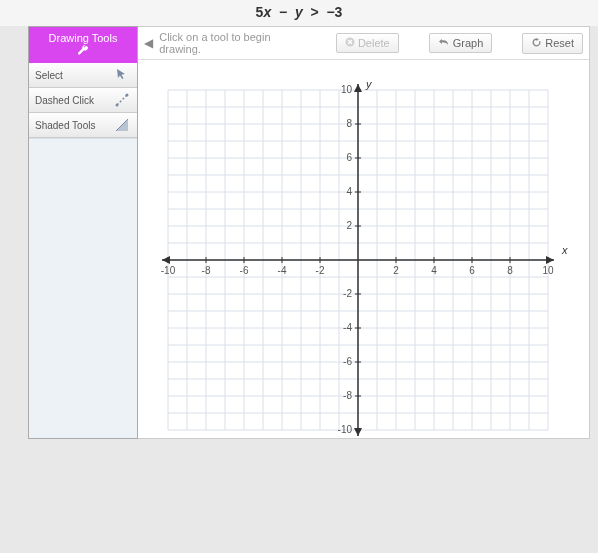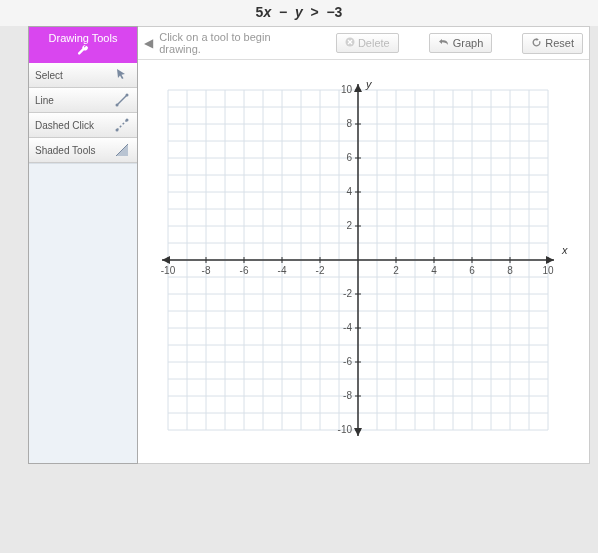--- a/index.html
+++ b/index.html
@@ -140,30 +140,20 @@
 
     <div class="tool-row">
       <span>Select</span>
       <span class="tool-icon">
         <svg width="14" height="14" viewBox="0 0 14 14">
             <path d="M2 1l8 5-3.5.8 2 3.5-1.5.8-2-3.6L3 10z" fill="#7a8aa0"></path>
           </svg>
       </span>
     </div>
 
-    <div class="tool-row">
-      <span>Line</span>
-      <span class="tool-icon">
-        <svg width="14" height="14" viewBox="0 0 14 14">
-            <line x1="2" y1="12" x2="12" y2="2" stroke="#7a8aa0" stroke-width="1.5"></line>
-            <circle cx="2" cy="12" r="1.5" fill="#7a8aa0"></circle>
-            <circle cx="12" cy="2" r="1.5" fill="#7a8aa0"></circle>
-          </svg>
-      </span>
-    </div>
 
     <div class="tool-row">
       <span>Dashed Click</span>
       <span class="tool-icon">
         <svg width="14" height="14" viewBox="0 0 14 14">
             <line x1="2" y1="12" x2="12" y2="2" stroke="#7a8aa0" stroke-width="1.5" stroke-dasharray="2 2"></line>
             <circle cx="2" cy="12" r="1.5" fill="#7a8aa0"></circle>
             <circle cx="12" cy="2" r="1.5" fill="#7a8aa0"></circle>
           </svg>
       </span>

